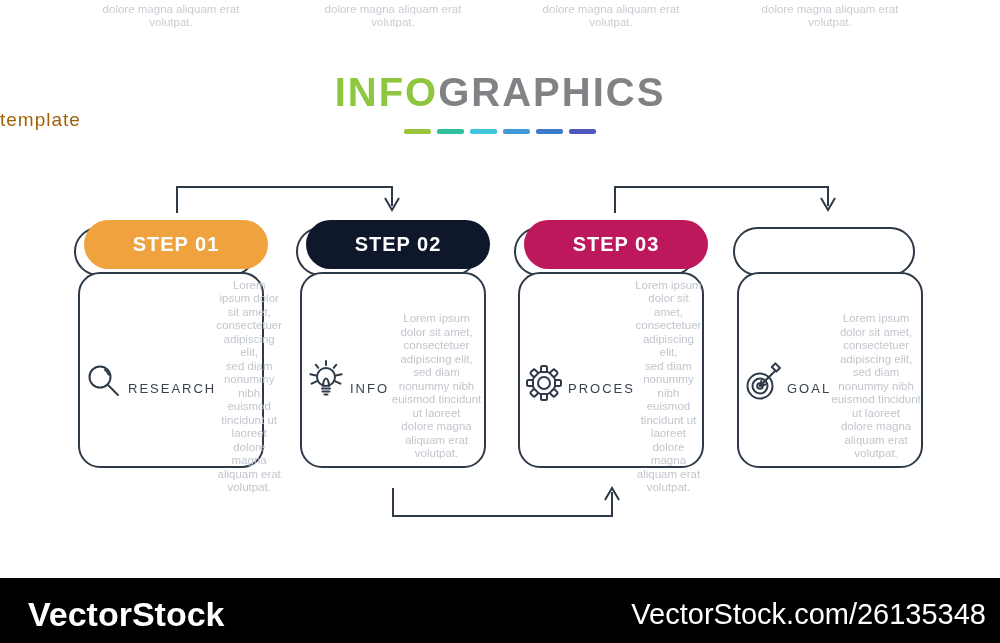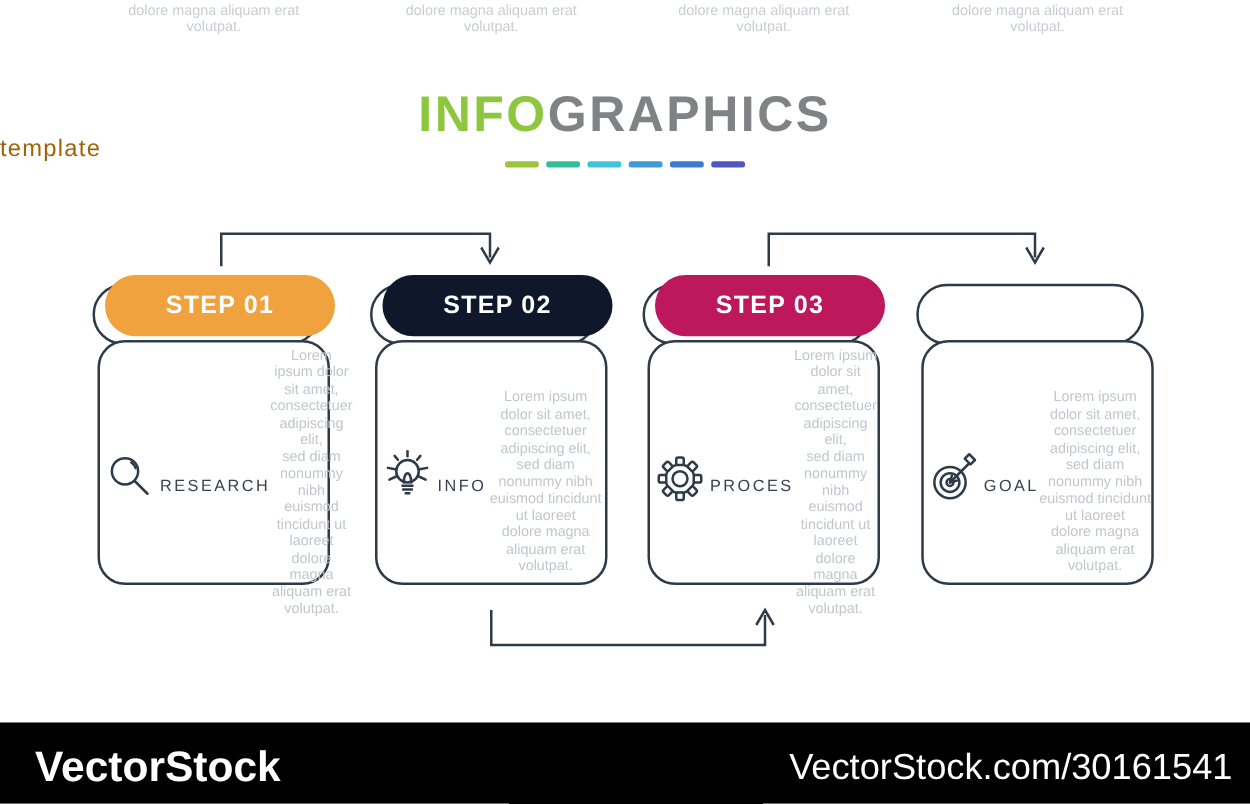--- a/index.html
+++ b/index.html
@@ -201,16 +201,16 @@
 consectetuer adipiscing elit,
 sed diam nonummy nibh
 euismod tincidunt ut laoreet
 dolore magna aliquam erat
 volutpat.</div>
     </div>
   </div>
 
   <div class="footer" style="background-color: rgb(0, 0, 0);">
     <span class="logo">VectorStock</span>
-    <span class="credit">VectorStock.com/30161541</span>
+    <span class="credit">VectorStock.com/26135348</span>
   </div>
 
 </div>
 
 </body></html>

